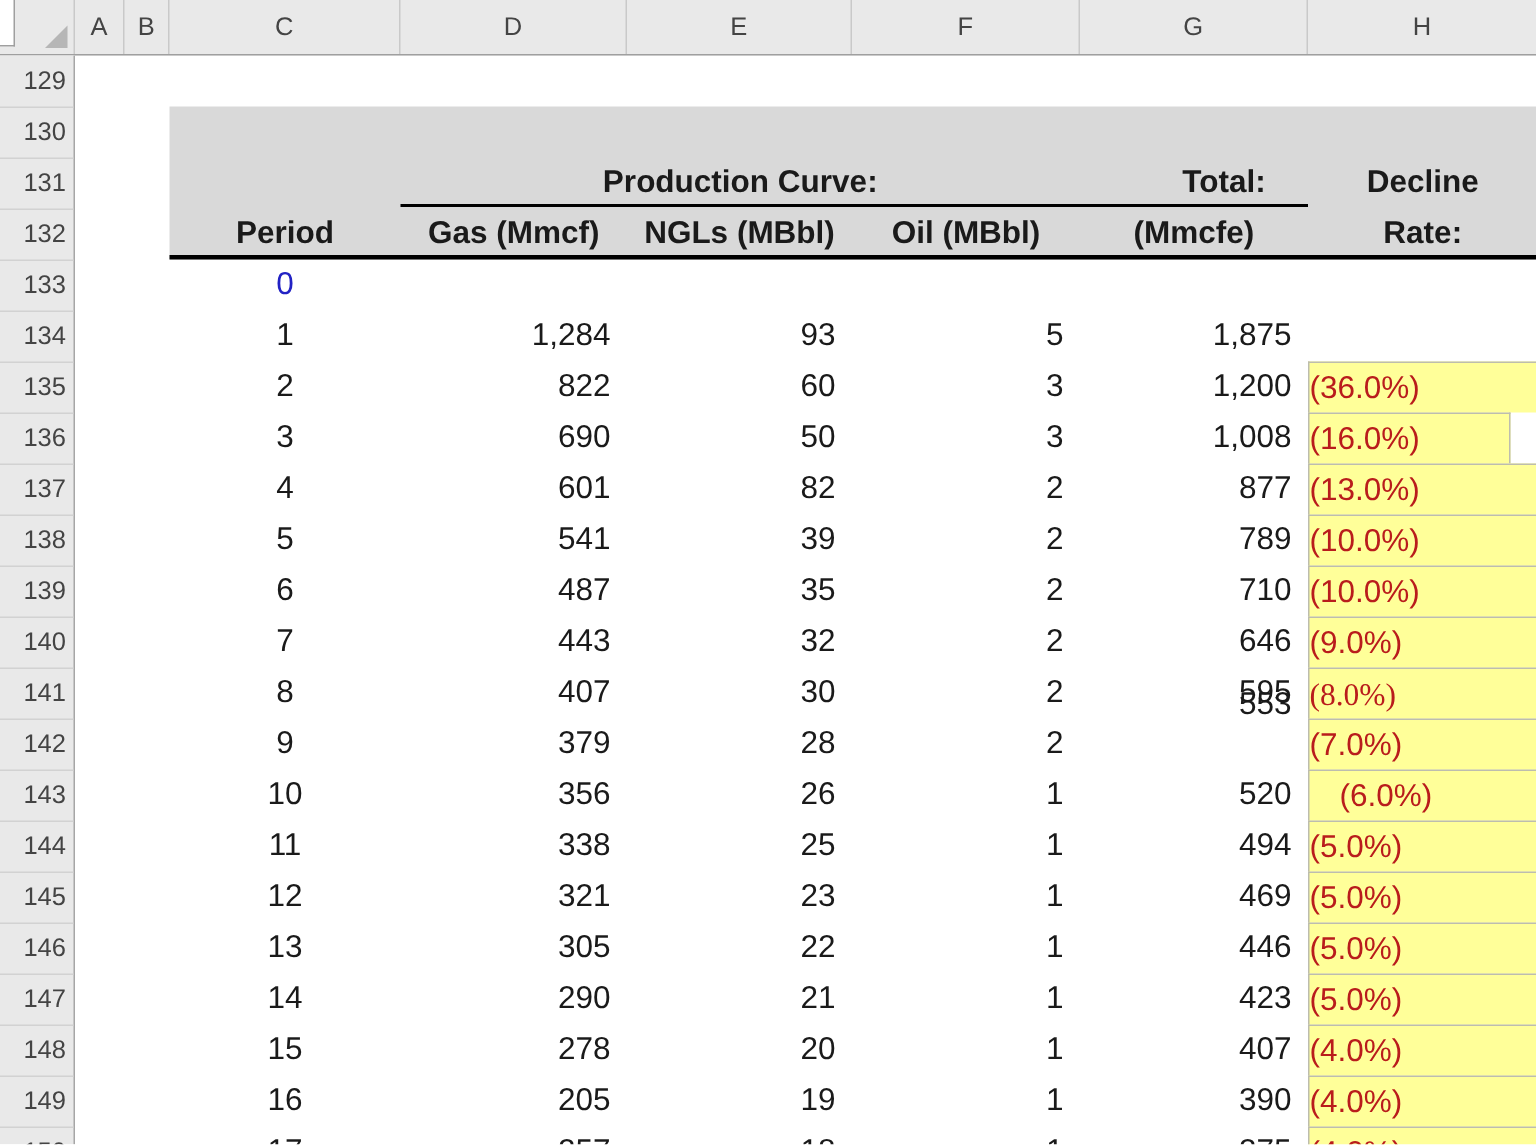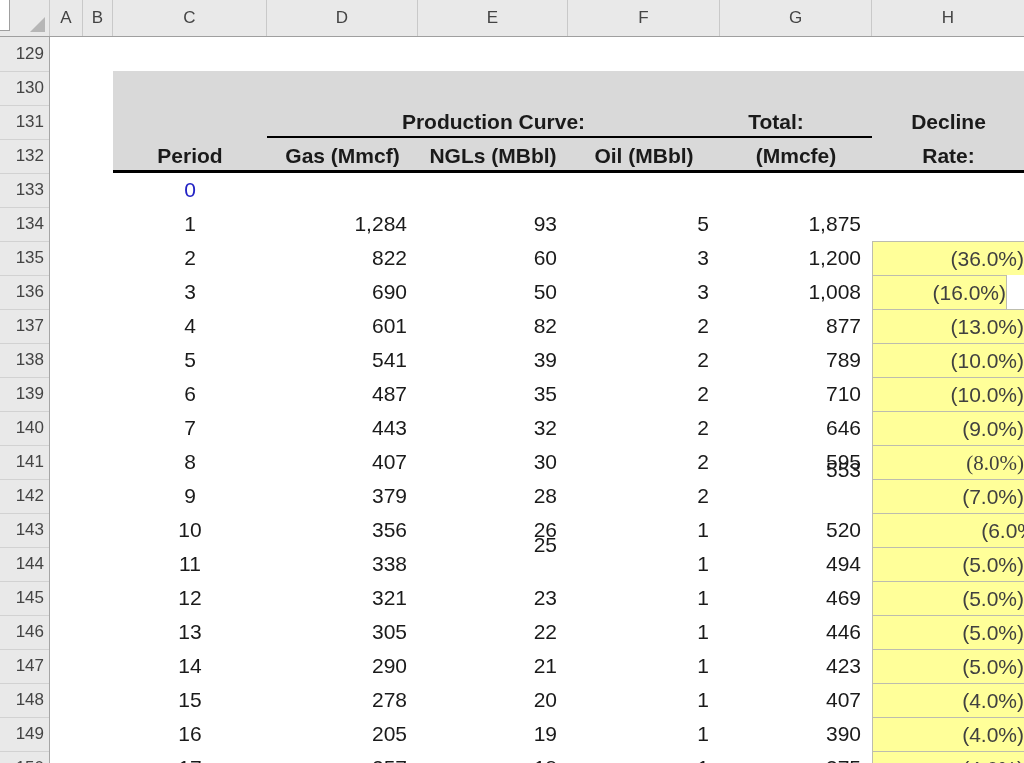--- a/index.html
+++ b/index.html
@@ -44,21 +44,21 @@
   .cell{
     position:absolute;height:34px;line-height:34px;white-space:nowrap;
     font-size:21px;color:#1a1a1a;box-sizing:border-box;z-index:3;
   }
   .bold{font-weight:bold;}
   .center{text-align:center;}
   .right{text-align:right;padding-right:11px;}
   .blue{color:#2222c4;}
   .decline{
     background:#ffff99;border:1px solid #bdbdae;border-bottom:none;
-    color:#404040;text-align:right;
+    color:#b91c1c;text-align:left;
   }
 </style>
 </head>
 <body>
 
 <div id="app">
 
   <div id="colheads">
       <div class="colhead" style="left: 50px; width: 33px;">A</div>
       <div class="colhead" style="left: 83px; width: 30px;">B</div>
@@ -96,21 +96,21 @@
   <div id="corner">
     <div class="tri"></div>
   </div>
   <div id="frame-fragment"></div>
 
   <div id="gray-block" style="left:113px;top:71px;width:912px;height:102px;"></div>
   <div class="rule" style="left:267px;top:136px;width:605px;height:2px;"></div>
   <div class="rule" style="left:113px;top:170px;width:912px;height:3px;"></div>
 
   <div class="cell bold center" style="left:267px;top:105px;width:453px;">Production Curve:</div>
-  <div class="cell bold center" style="left:700px;top:105px;width:152px;">Total:</div>
+  <div class="cell bold center" style="left:740px;top:105px;width:152px;">Total:</div>
   <div class="cell bold center" style="left:872px;top:105px;width:153px;">Decline</div>
 
   <div class="cell bold center" style="left:113px;top:139px;width:154px;">Period</div>
   <div class="cell bold center" style="left:267px;top:139px;width:151px;">Gas (Mmcf)</div>
   <div class="cell bold center" style="left:418px;top:139px;width:150px;">NGLs (MBbl)</div>
   <div class="cell bold center" style="left:568px;top:139px;width:152px;">Oil (MBbl)</div>
   <div class="cell bold center" style="left:720px;top:139px;width:152px;">(Mmcfe)</div>
   <div class="cell bold center" style="left:872px;top:139px;width:153px;">Rate:</div>
 
   <div id="cells">
@@ -169,21 +169,21 @@
       <div class="cell right" style="left: 720px; width: 152px; top: 453px;">553</div>
       <div class="cell decline" style="left: 872px; width: 153px; top: 479px;">(7.0%)</div>
       <div class="cell center" style="left: 113px; width: 154px; top: 513px;">10</div>
       <div class="cell right" style="left: 267px; width: 151px; top: 513px;">356</div>
       <div class="cell right" style="left: 418px; width: 150px; top: 513px;">26</div>
       <div class="cell right" style="left: 568px; width: 152px; top: 513px;">1</div>
       <div class="cell right" style="left: 720px; width: 152px; top: 513px;">520</div>
       <div class="cell decline" style="left: 872px; width: 172px; top: 513px; padding-left: 20px;">(6.0%)</div>
       <div class="cell center" style="left: 113px; width: 154px; top: 547px;">11</div>
       <div class="cell right" style="left: 267px; width: 151px; top: 547px;">338</div>
-      <div class="cell right" style="left: 418px; width: 150px; top: 528px;">25</div>
+      <div class="cell right" style="left: 418px; width: 150px; top: 547px;">25</div>
       <div class="cell right" style="left: 568px; width: 152px; top: 547px;">1</div>
       <div class="cell right" style="left: 720px; width: 152px; top: 547px;">494</div>
       <div class="cell decline" style="left: 872px; width: 153px; top: 547px;">(5.0%)</div>
       <div class="cell center" style="left: 113px; width: 154px; top: 581px;">12</div>
       <div class="cell right" style="left: 267px; width: 151px; top: 581px;">321</div>
       <div class="cell right" style="left: 418px; width: 150px; top: 581px;">23</div>
       <div class="cell right" style="left: 568px; width: 152px; top: 581px;">1</div>
       <div class="cell right" style="left: 720px; width: 152px; top: 581px;">469</div>
       <div class="cell decline" style="left: 872px; width: 153px; top: 581px;">(5.0%)</div>
       <div class="cell center" style="left: 113px; width: 154px; top: 615px;">13</div>

